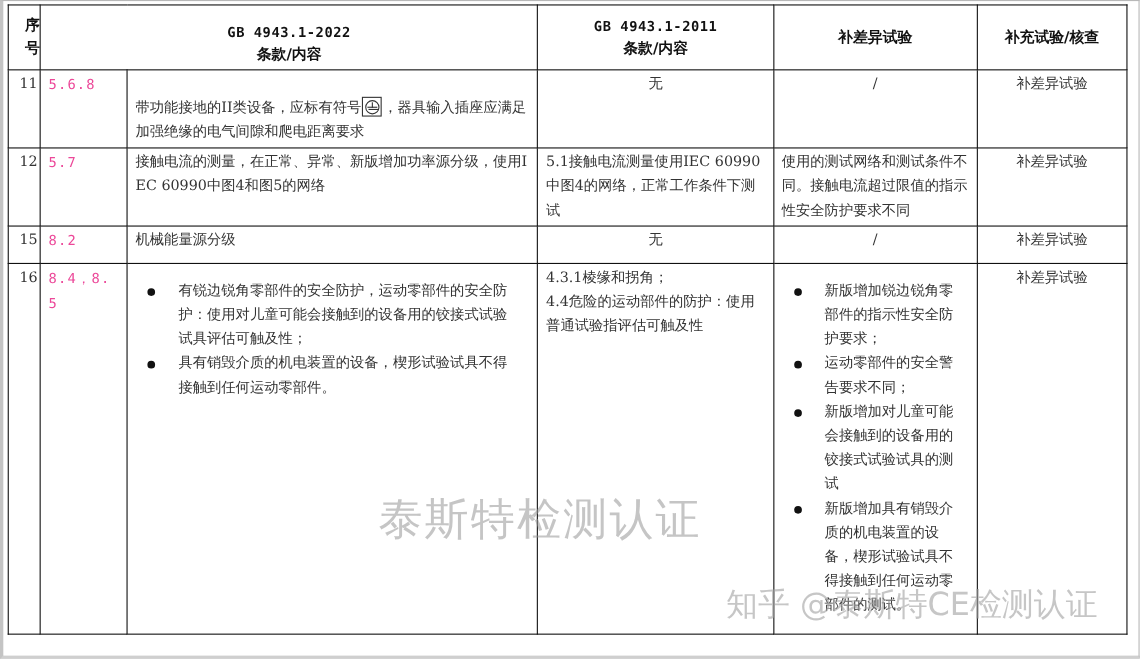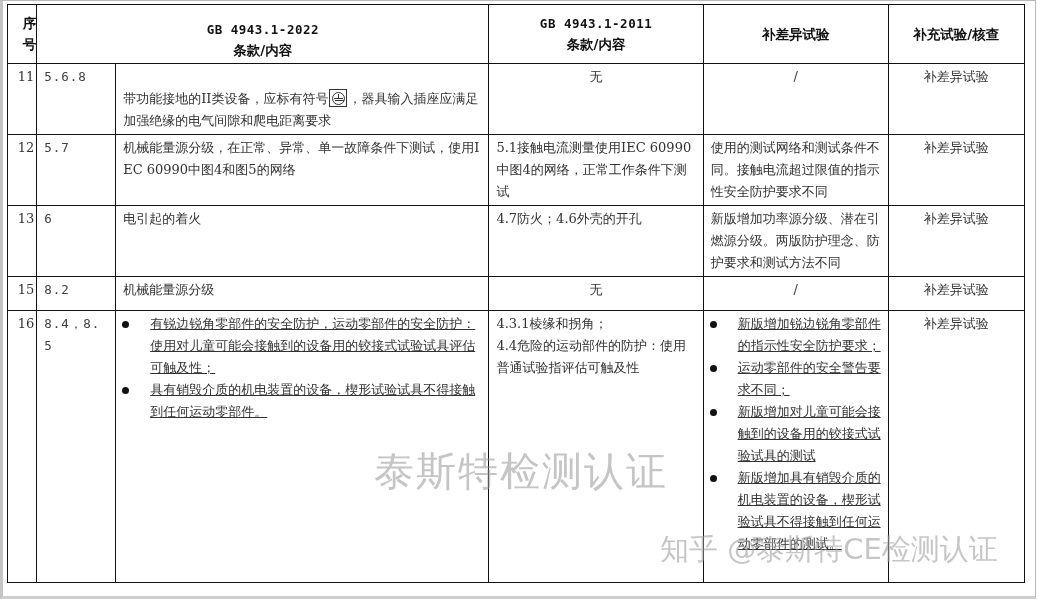--- a/index.html
+++ b/index.html
@@ -33,40 +33,40 @@
     font-weight: bold; color: #111; text-align: center; vertical-align: middle;
     font-size: 13.5px; line-height: 21px; padding: 2px 4px;
   }
   .c-no { width: 27px; text-align: right; padding-left: 6px !important; padding-right: 2px !important; }
   .c-clause { width: 73px; }
   .c-2022 { width: 345px; }
   .c-2011 { width: 198px; }
   .c-diff { width: 171px; }
   .c-extra { width: 126px; }
   td.center { text-align: center; }
-  .mono { font-family: "DejaVu Sans Mono", "Liberation Mono", monospace; font-size: 12.5px; letter-spacing: 1px; color:#404040; }
-  ul.bul { list-style: none; margin: 0; padding: 0; text-decoration: underline; }
+  .mono { font-family: "DejaVu Sans Mono", "Liberation Mono", monospace; font-size: 12.5px; letter-spacing: 1px; color:#ec4899; }
+  ul.bul { list-style: none; margin: 12px; padding: 0; }
   ul.bul li { position: relative; padding-left: 30px; }
   ul.bul li .dot {
     position: absolute; left: 2px; top: 8px; width: 7px; height: 7px; border-radius: 50%; background: #111;
   }
   .sym {
     display: inline-block; width: 18px; height: 18px; border: 1.5px solid #333; vertical-align: -4px;
     box-sizing: border-box; position: relative; margin: 0 1px; background:#fff;
   }
   .sym::before {
     content: ""; position: absolute; left: 2px; top: 2px; width: 11px; height: 11px; border: 1px solid #333; border-radius: 50%;
   }
   .sym::after {
     content: ""; position: absolute; left: 4px; top: 8px; width: 9px; height: 1px; background:#333;
     box-shadow: 1px 2px 0 -0px #333, 2px 4px 0 -1px #333;
   }
   .sym .stem { position: absolute; left: 8px; top: 4px; width: 1px; height: 5px; background:#333; }
   .wm1 {
-    position: absolute; left: 374px; top: 444px;
+    position: absolute; left: 344px; top: 444px;
     font-family: Liberation Mono, monospace;
     font-size: 40px; color: rgba(150,150,150,0.55); letter-spacing: 2px;
     pointer-events: none;
   }
   .wm2 {
     position: absolute; left: 660px; top: 530px;
     font-family: "DejaVu Sans", "Liberation Sans", sans-serif;
     font-size: 29px; color: rgba(160,160,160,0.6);
     pointer-events: none; white-space: nowrap;
   }
@@ -109,34 +109,26 @@
         <span>带功能接地的II类设备，应标有符号</span><span class="sym"><span class="stem"></span></span><span>，器具输入插座应满足加强绝缘的电气间隙和爬电距离要求</span>
       </td>
       <td class="center">无</td>
       <td class="center">/</td>
       <td class="center">补差异试验</td>
     </tr>
 
     <tr style="height:68px;">
       <td class="c-no">12</td>
       <td><span class="mono">5.7</span></td>
-      <td>机械能量源分级，在正常、异常、单一故障条件下测试，使用IEC 60990中图4和图5的网络</td>
+      <td>接触电流的测量，在正常、异常、新版增加功率源分级，使用IEC 60990中图4和图5的网络</td>
       <td>5.1接触电流测量使用IEC 60990中图4的网络，正常工作条件下测试</td>
       <td>使用的测试网络和测试条件不同。接触电流超过限值的指示性安全防护要求不同</td>
       <td class="center">补差异试验</td>
     </tr>
 
-    <tr style="height:68px;">
-      <td class="c-no">13</td>
-      <td><span class="mono">6</span></td>
-      <td>电引起的着火</td>
-      <td>4.7防火；4.6外壳的开孔</td>
-      <td>新版增加功率源分级、潜在引燃源分级。两版防护理念、防护要求和测试方法不同</td>
-      <td class="center">补差异试验</td>
-    </tr>
 
 
     <tr style="height:34px;">
       <td class="c-no">15</td>
       <td><span class="mono">8.2</span></td>
       <td>机械能量源分级</td>
       <td class="center">无</td>
       <td class="center">/</td>
       <td class="center">补差异试验</td>
     </tr>

